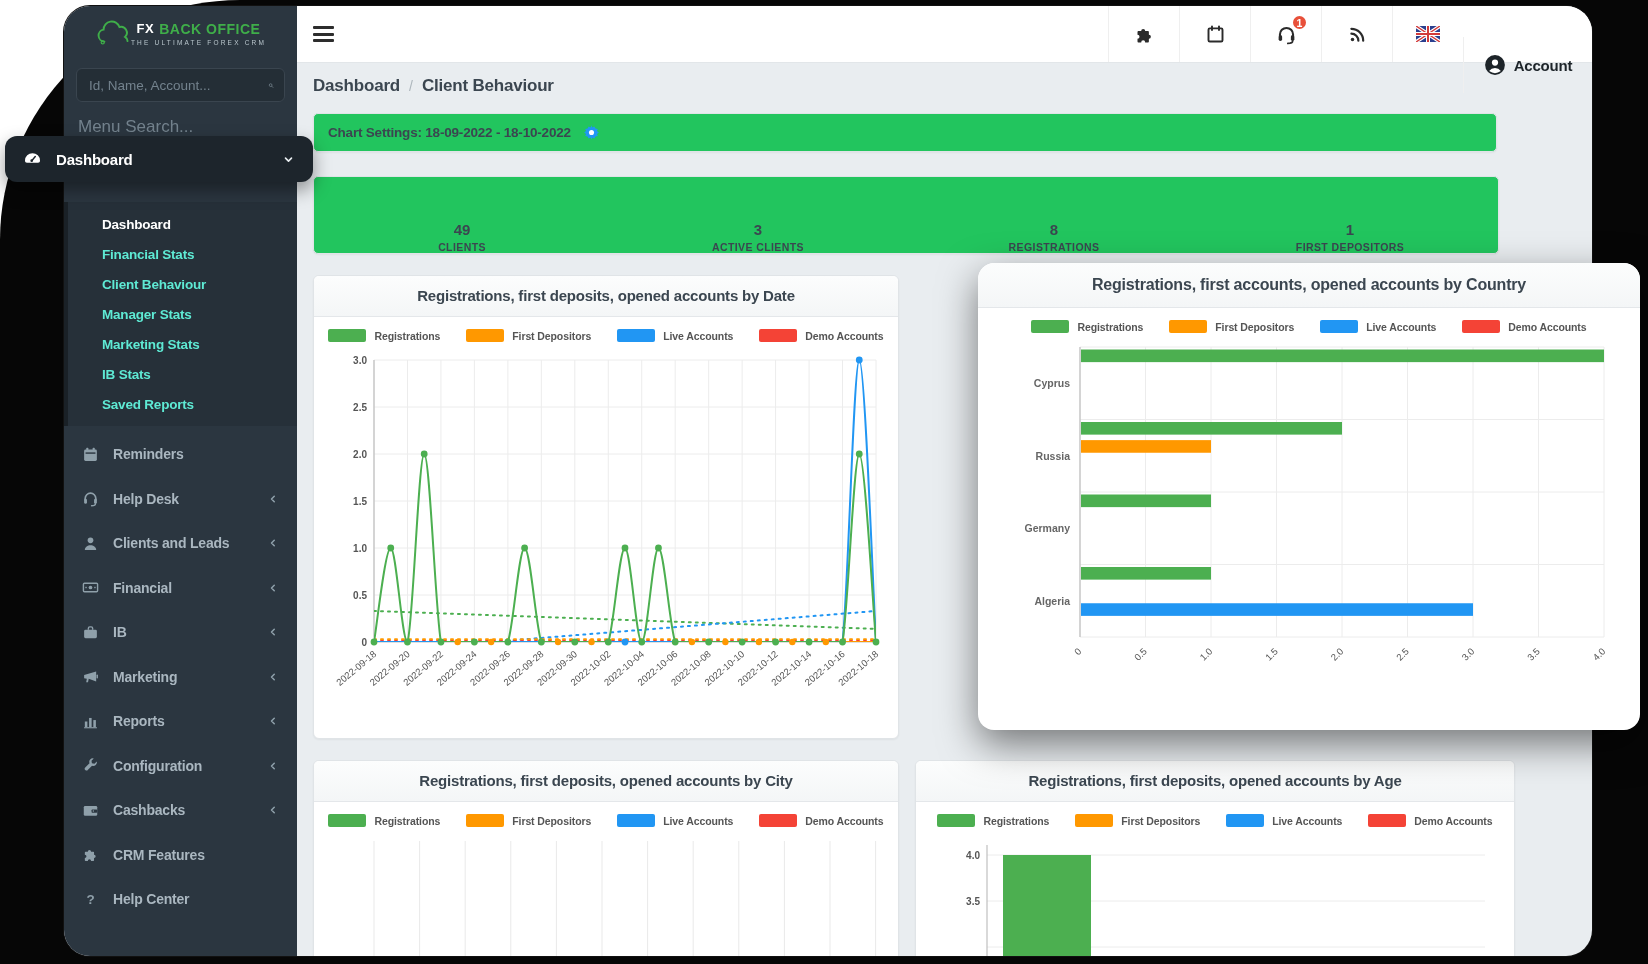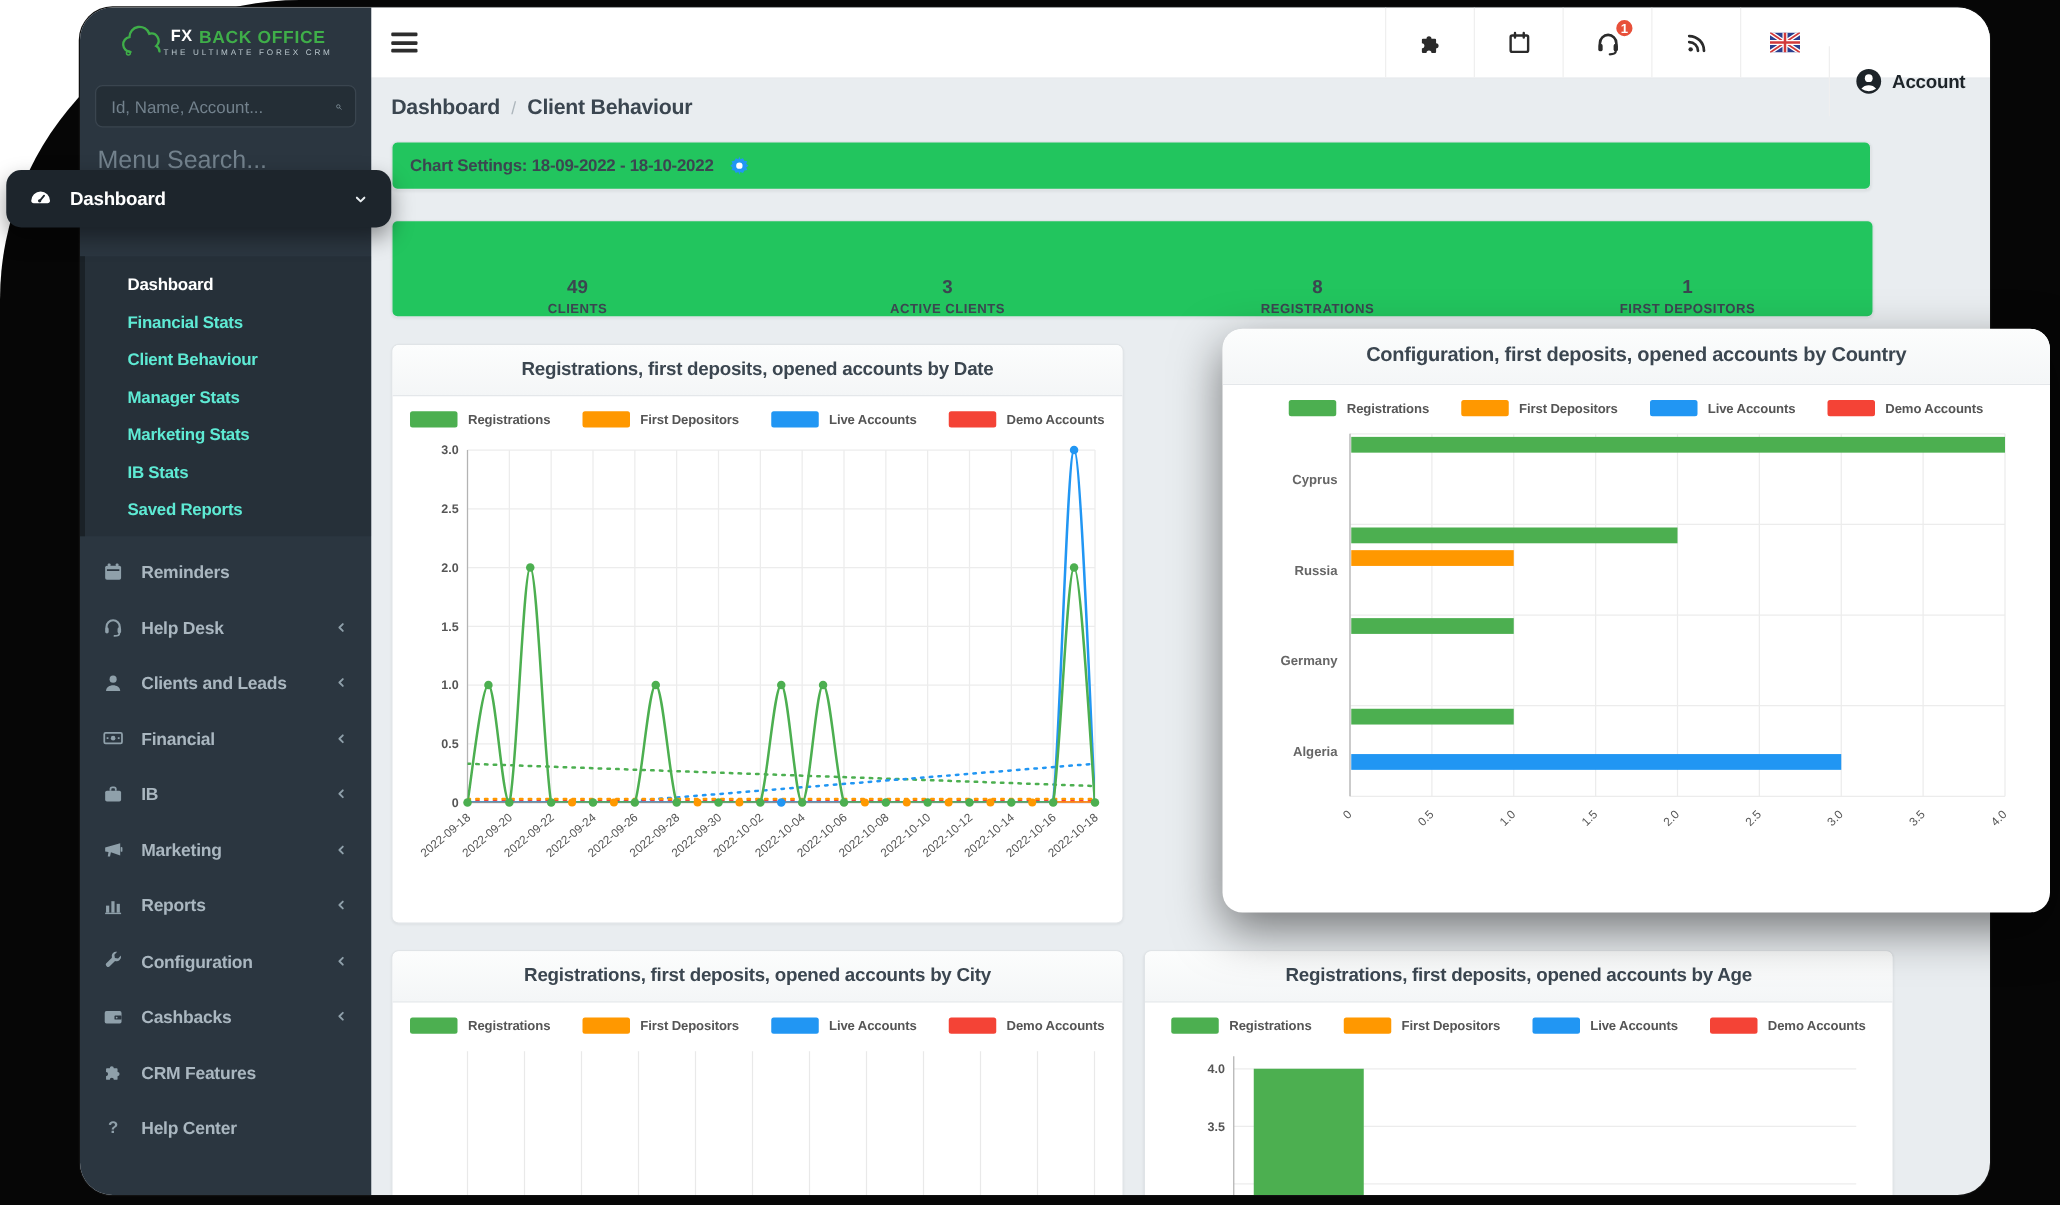--- a/index.html
+++ b/index.html
@@ -15,21 +15,21 @@
   .logo-line{display:flex;align-items:center;gap:5px;}
   .logo-fx{color:#ffffff;font-weight:700;font-size:13px;letter-spacing:.5px;}
   .logo-name{color:#3fae49;font-weight:700;font-size:14px;letter-spacing:.5px;}
   .logo-tagline{font-size:6.5px;color:#b9c6cc;letter-spacing:2.2px;margin-top:2px;}
   .sb-search{margin:8px 12px 0;height:32px;background:#242e36;border:1px solid #3a454f;border-radius:6px;
              display:flex;align-items:center;padding:0 10px;}
   .sb-search input{flex:1;background:transparent;border:none;outline:none;color:#d946ef;font-size:13.5px;
                    font-family:"Liberation Sans",sans-serif;}
   .sb-search input::placeholder{color:#73828d;}
   .menu-search{margin:14px 12px 0;}
-  .menu-search input{width:100%;background:transparent;border:none;outline:none;color:#73828d;font-size:20px;
+  .menu-search input{width:100%;background:transparent;border:none;outline:none;color:#73828d;font-size:17px;
                      font-family:"Liberation Sans",sans-serif;}
   .menu-search input::placeholder{color:#73828d;}
   .pill-spacer{height:64px;}
   #active-pill{position:absolute;left:5px;top:136px;width:272px;height:46px;background:#1d252c;border-radius:12px;
                display:flex;align-items:center;padding:0 18px;z-index:40;box-shadow:0 8px 18px rgba(0,0,0,.4);cursor:pointer;}
   #active-pill .plabel{color:#fff;font-weight:700;font-size:15px;margin-left:14px;letter-spacing:-.2px;}
   #active-pill .pchev{margin-left:auto;color:#e8edf0;}
   #submenu{background:rgba(0,0,0,.10);border-left:4px solid #1a2127;padding:8px 0 6px;}
   .submenu-item{height:30px;line-height:30px;padding-left:34px;font-size:13.5px;font-weight:700;color:#5eead4;
                 letter-spacing:-.2px;cursor:pointer;}
@@ -591,21 +591,21 @@
       </span>
     <span class="plabel">Dashboard</span>
     <span class="iconbox pchev" style="width:13px;height:13px;">
         <svg viewBox="0 0 24 24">
           <path d="M6.5 9.5l5.5 5.5 5.5-5.5" fill="none" stroke="currentColor" stroke-width="3" stroke-linecap="round" stroke-linejoin="round"></path>
         </svg>
       </span>
   </div>
 
   <div id="country-card">
-    <div class="card-header">Configuration, first deposits, opened accounts by Country</div>
+    <div class="card-header">Registrations, first accounts, opened accounts by Country</div>
     <div class="legend-row" id="legend-1">
         <span class="legend-item">
           <span class="legend-chip" style="background: rgb(76, 175, 80);"></span>
           <span class="legend-label">Registrations</span>
         </span>
         <span class="legend-item">
           <span class="legend-chip" style="background: rgb(255, 152, 0);"></span>
           <span class="legend-label">First Depositors</span>
         </span>
         <span class="legend-item">

